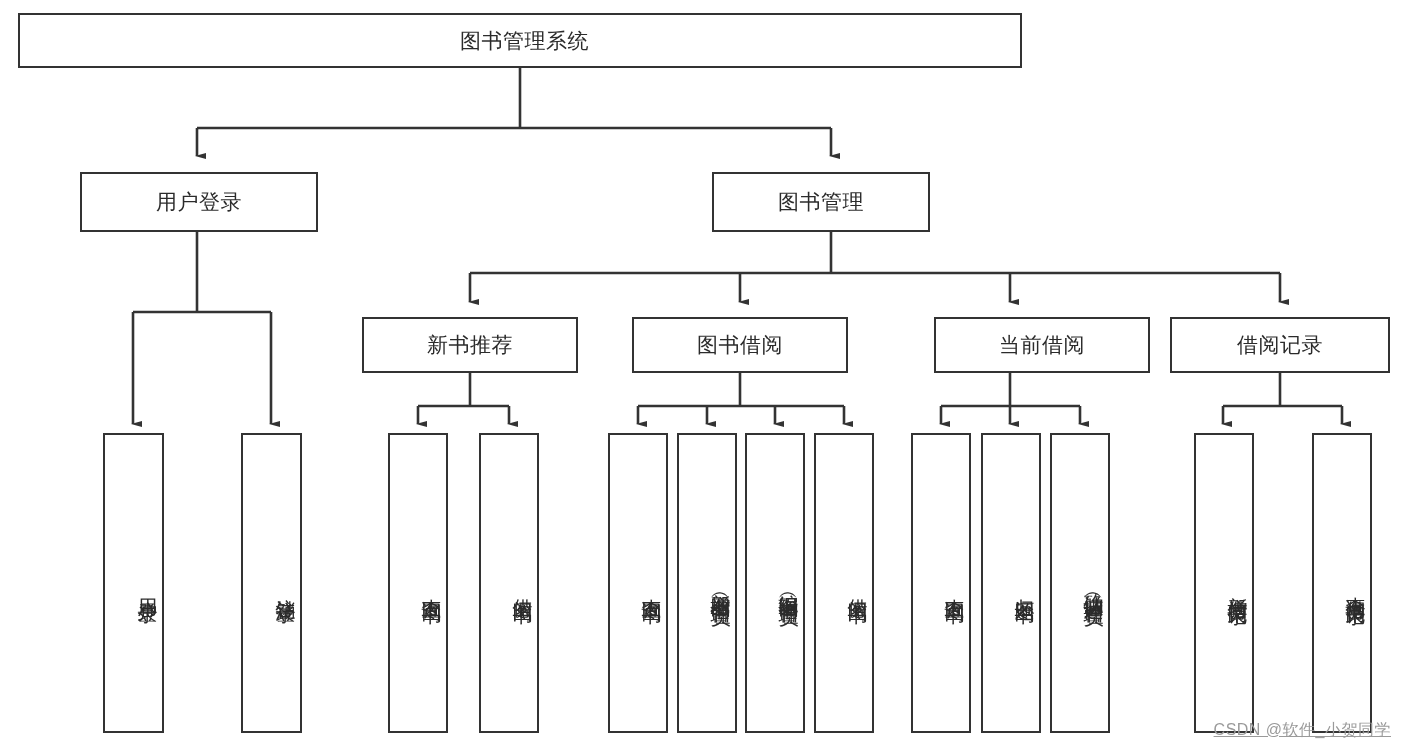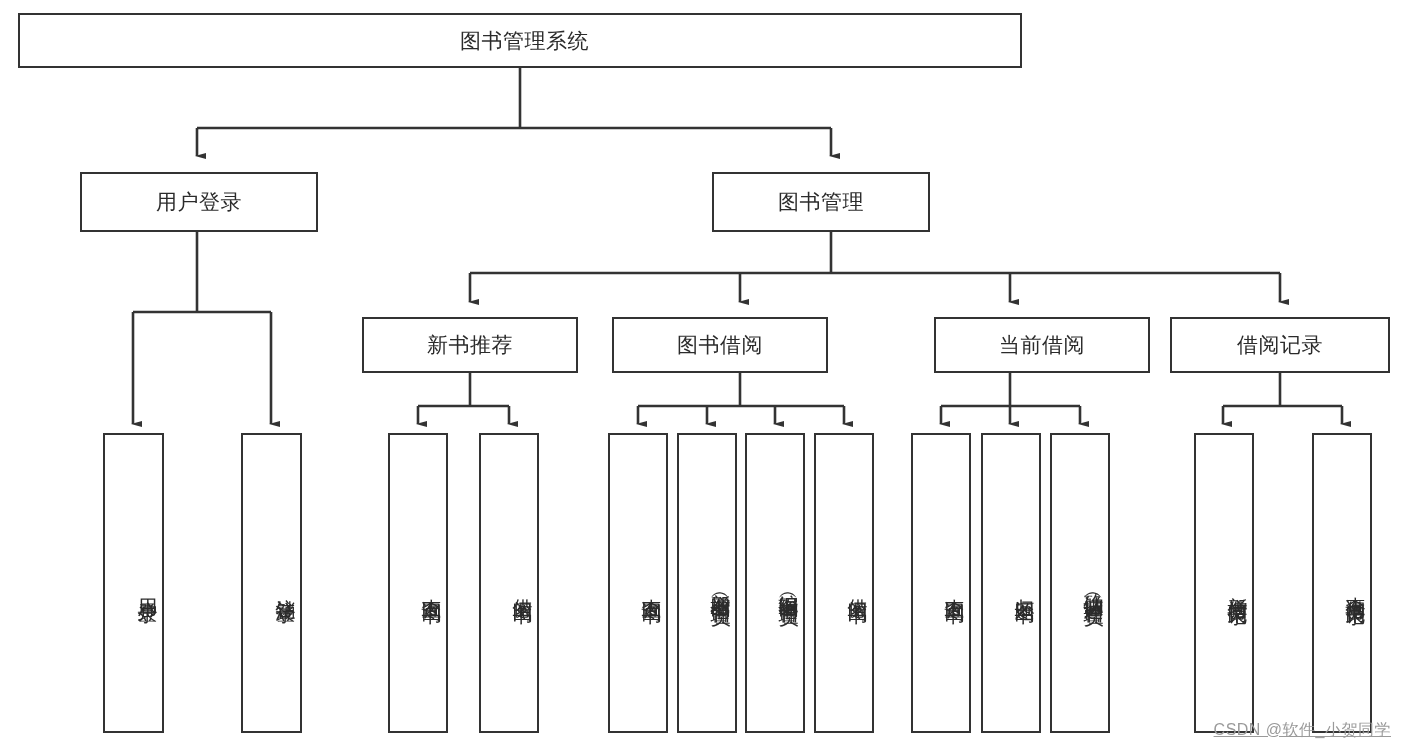--- a/index.html
+++ b/index.html
@@ -130,21 +130,21 @@
   <div class="node horiz" style="left:80px; top:172px; width:238px; height:60px;">
     <span class="node-label">用户登录</span>
   </div>
   <div class="node horiz" style="left:712px; top:172px; width:218px; height:60px;">
     <span class="node-label">图书管理</span>
   </div>
 
   <div class="node horiz" style="left:362px; top:317px; width:216px; height:56px;">
     <span class="node-label">新书推荐</span>
   </div>
-  <div class="node horiz" style="left:612px; top:317px; width:216px; height:56px;">
+  <div class="node horiz" style="left:632px; top:317px; width:216px; height:56px;">
     <span class="node-label">图书借阅</span>
   </div>
   <div class="node horiz" style="left:902px; top:317px; width:216px; height:56px;margin-left:32px;">
     <span class="node-label">当前借阅</span>
   </div>
   <div class="node horiz" style="left:1170px; top:317px; width:220px; height:56px;">
     <span class="node-label">借阅记录</span>
   </div>
 
   <div class="node vert" style="left:103px; top:433px; width:61px; height:300px;">

